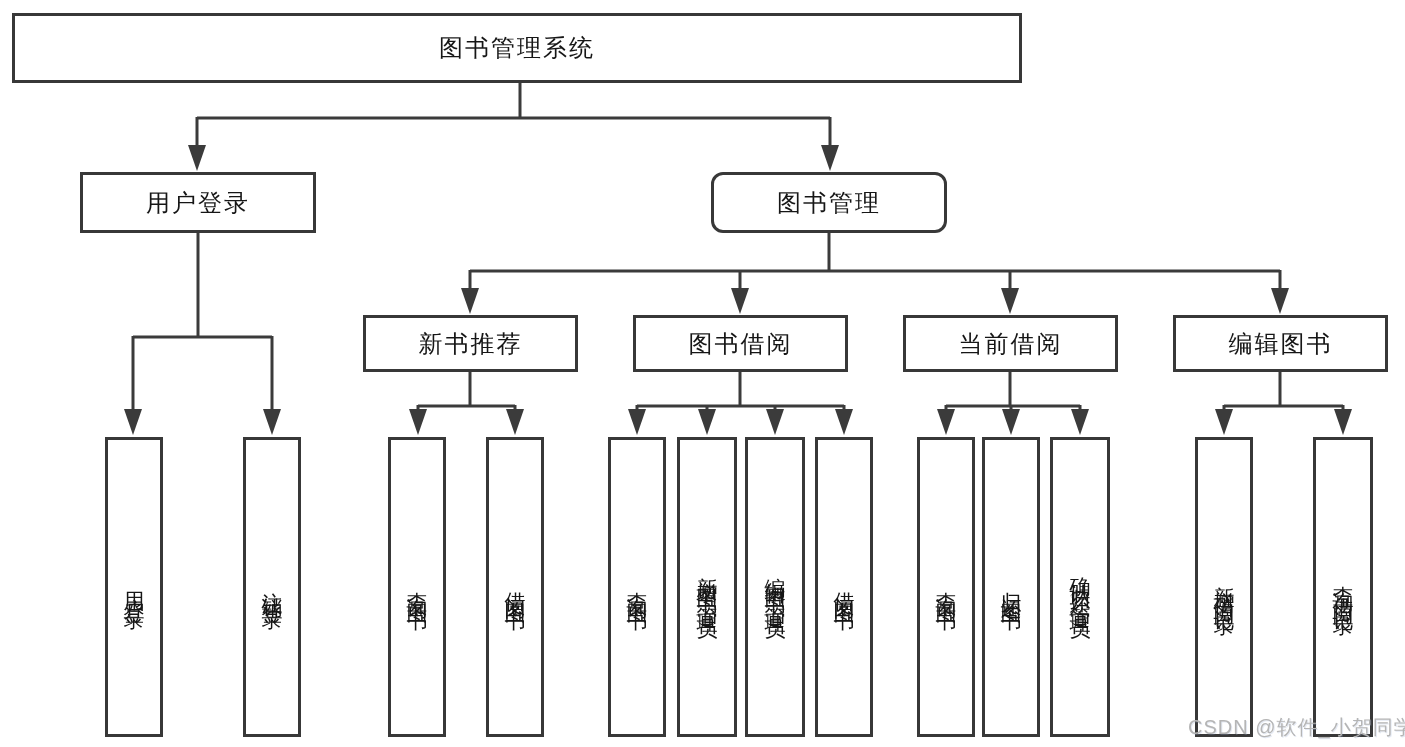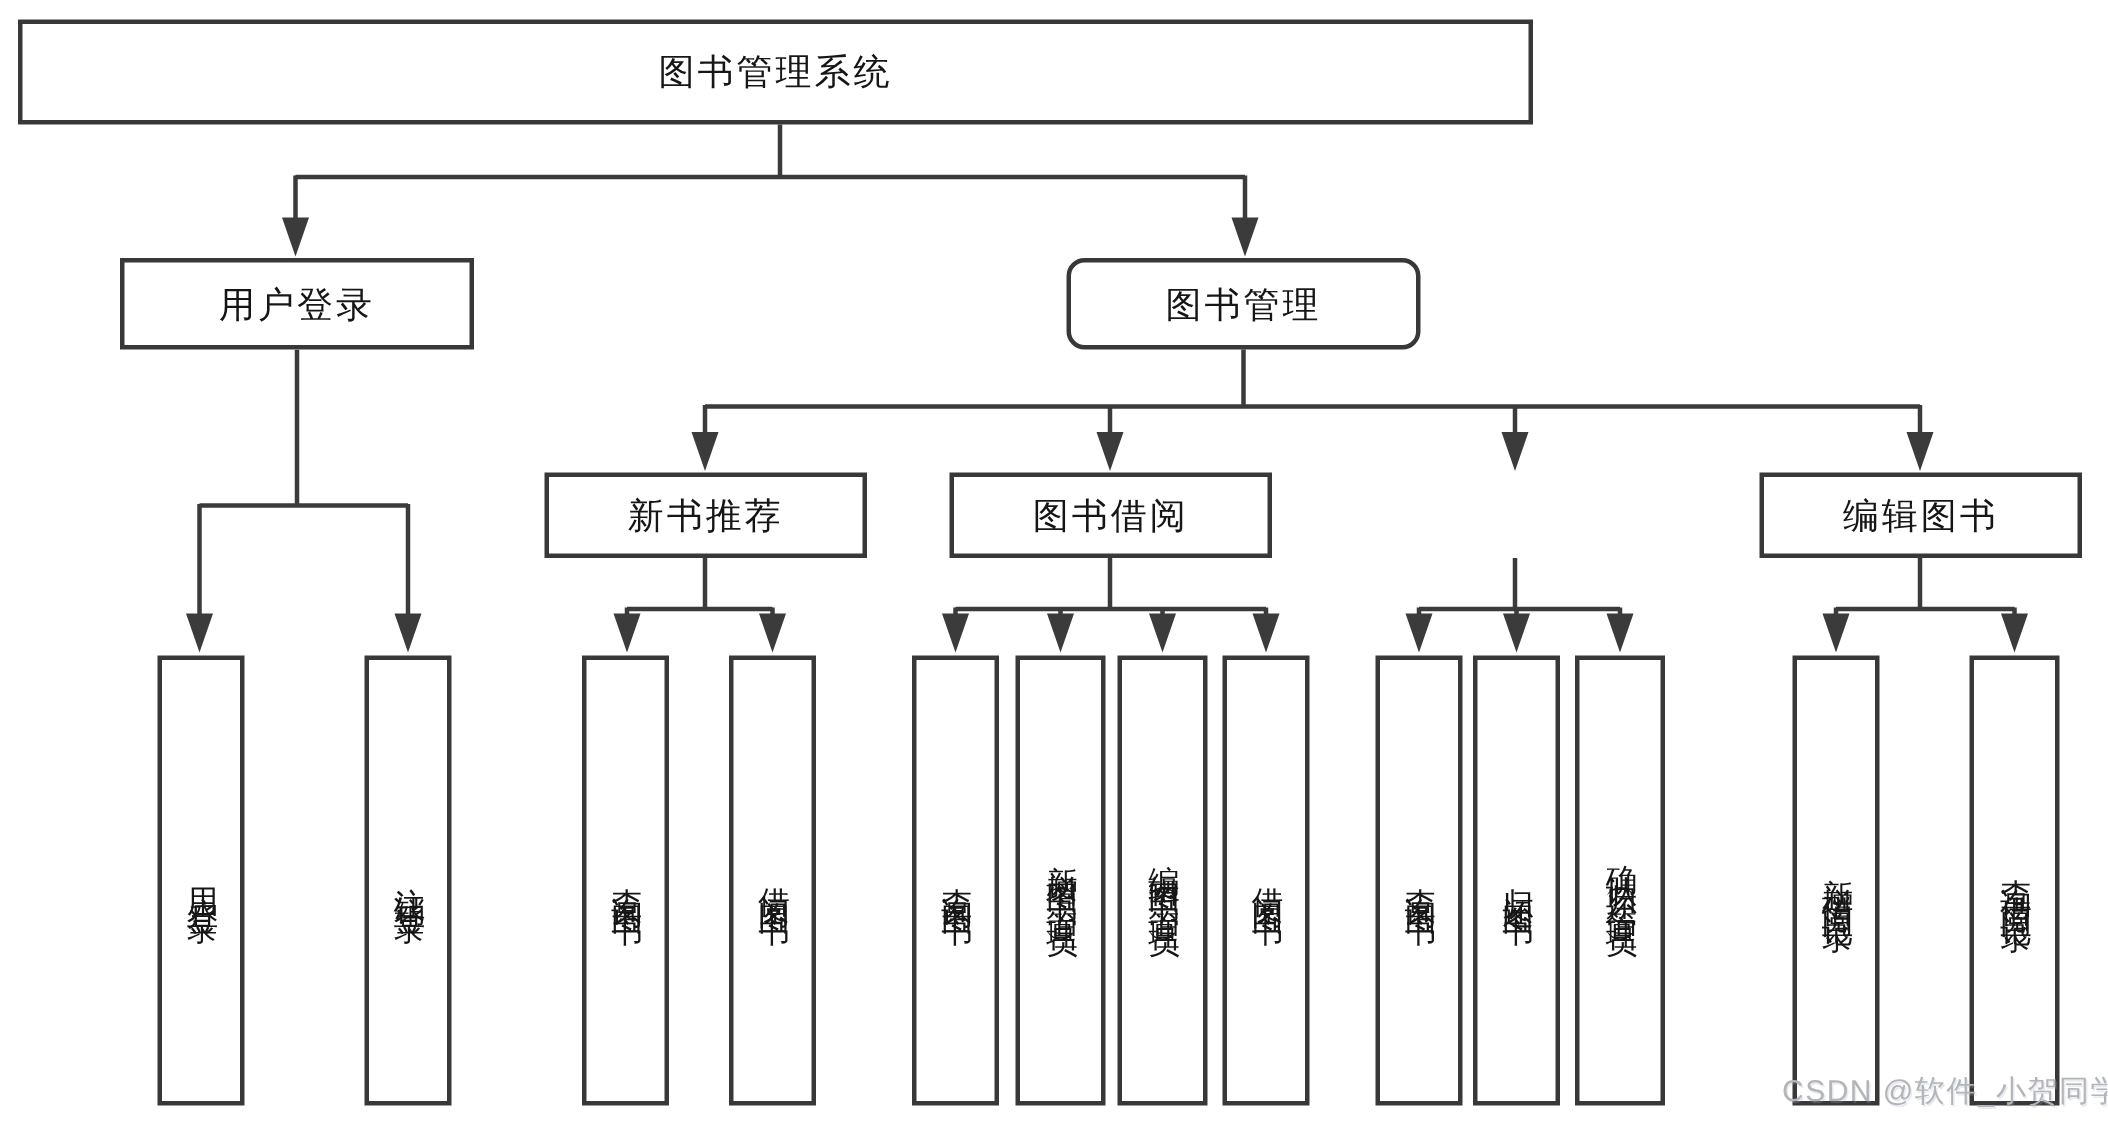--- a/index.html
+++ b/index.html
@@ -130,20 +130,21 @@
     </g>
   </svg>
 
   <div class="node root-node">图书管理系统</div>
 
   <div class="node l2-node" style="left:80px;">用户登录</div>
   <div class="node l2-node" style="left:711px;border-radius:12px;">图书管理</div>
 
   <div class="node l3-node" style="left:363px;">新书推荐</div>
   <div class="node l3-node" style="left:633px;">图书借阅</div>
+  <div class="node l3-node" style="left:903px;">当前借阅</div>
   <div class="node l3-node" style="left:1173px;">编辑图书</div>
 
   <div class="node leaf" style="left:105px;">用户登录</div>
   <div class="node leaf" style="left:243px;">注销登录</div>
 
   <div class="node leaf" style="left:388px;">查询图书</div>
   <div class="node leaf" style="left:486px;">借阅图书</div>
 
   <div class="node leaf" style="left:608px;">查询图书</div>
   <div class="node leaf" style="left:677px;width:60px;">新增图书（管理员）</div>

